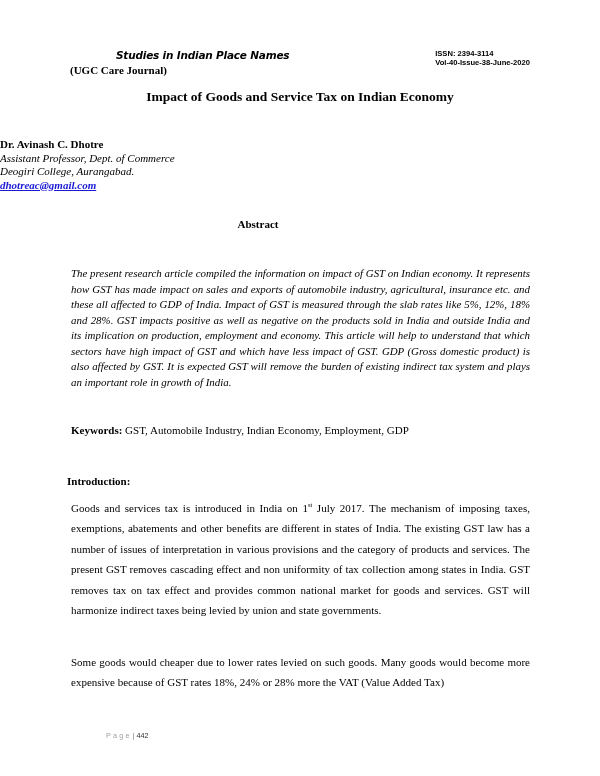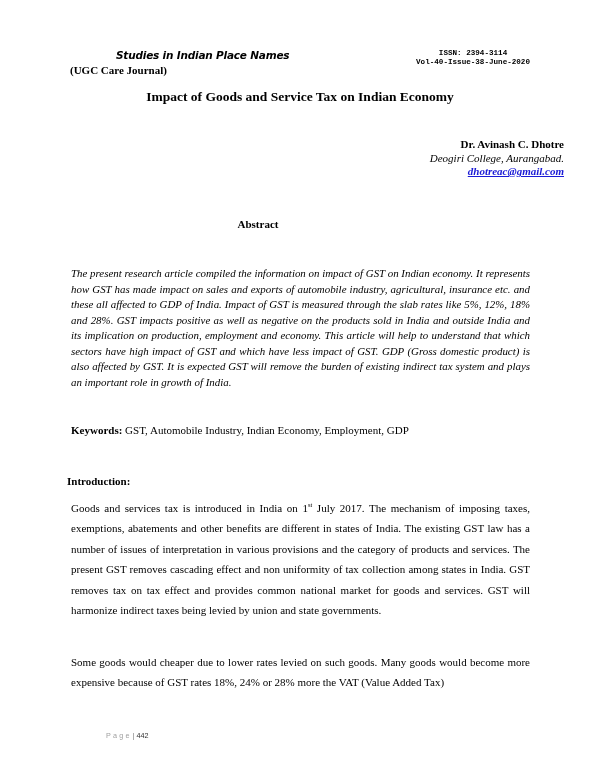--- a/index.html
+++ b/index.html
@@ -1,22 +1,22 @@
 <!DOCTYPE html>
 <html><head>
   <meta charset="utf-8">
   <style>
     html, body { margin: 0; padding: 0; background: #ffffff; }
     body { width: 600px; height: 776px; position: relative; overflow: hidden; color: #000; font-family: "Liberation Serif", serif; }
     .page { position: absolute; left: 0; top: 0; width: 600px; height: 776px; background: #fff; }
     .journal { position: absolute; left: 70px; top: 49px; font-family: "DejaVu Sans", sans-serif; font-weight: bold; font-style: italic; font-size: 10.5px; letter-spacing: -0.2px; margin-left: 46px; }
     .journal-sub { position: absolute; left: 70px; top: 64px; font-family: "Liberation Serif", serif; font-weight: bold; font-size: 11px; }
-    .issn { position: absolute; right: 70px; top: 49px; text-align: center; font-family: Liberation Mono, monospace; font-weight: bold; font-size: 7.6px; line-height: 9px; }
+    .issn { position: absolute; right: 70px; top: 49px; text-align: left; font-family: Liberation Sans, sans-serif; font-weight: bold; font-size: 7.6px; line-height: 9px; }
     .title { position: absolute; left: 0; width: 600px; top: 89px; text-align: center; font-weight: bold; font-size: 13.5px; }
-    .author-block { position: absolute; left: 0; width: 564px; top: 138px; text-align: right; font-size: 11px; line-height: 13.6px; }
+    .author-block { position: absolute; left: 0; width: 564px; top: 138px; text-align: left; font-size: 11px; line-height: 13.6px; }
     .author-name { font-weight: bold; }
     .author-aff { font-style: italic; }
     .author-email { font-style: italic; font-weight: bold; color: #1a1ad6; text-decoration: underline; }
     .abstract-h { position: absolute; left: 0; width: 516px; top: 218px; text-align: center; font-weight: bold; font-size: 11px; }
     .abstract { position: absolute; left: 71px; width: 459px; top: 266px; font-style: italic; font-size: 10.9px; line-height: 15.5px; text-align: justify; }
     .keywords { position: absolute; left: 71px; top: 424px; font-size: 11px; }
     .keywords b { font-weight: bold; }
     .intro-h { position: absolute; left: 67px; top: 475px; font-weight: bold; font-size: 11px; }
     .para1 { position: absolute; left: 71px; width: 459px; top: 498px; font-size: 11px; line-height: 20.4px; text-align: justify; }
     .para2 { position: absolute; left: 71px; width: 459px; top: 652px; font-size: 11px; line-height: 20.4px; text-align: justify; }
@@ -34,20 +34,21 @@
   <div class="journal-sub">(UGC Care Journal)</div>
   <div class="issn">
     <div>ISSN: 2394-3114</div>
     <div>Vol-40-Issue-38-June-2020</div>
   </div>
 
   <div class="title">Impact of Goods and Service Tax on Indian Economy</div>
 
   <div class="author-block">
     <div class="author-name">Dr. Avinash C. Dhotre</div>
+    <div class="author-aff">Assistant Professor, Dept. of Commerce</div>
     <div class="author-aff">Deogiri College, Aurangabad.</div>
     <div><span class="author-email">dhotreac@gmail.com</span></div>
   </div>
 
   <div class="abstract-h">Abstract</div>
   <div class="abstract">The present research article compiled the information on impact of GST on Indian economy. It represents how GST has made impact on sales and exports of automobile industry, agricultural, insurance etc. and these all affected to GDP of India. Impact of GST is measured through the slab rates like 5%, 12%, 18% and 28%. GST impacts positive as well as negative on the products sold in India and outside India and its implication on production, employment and economy. This article will help to understand that which sectors have high impact of GST and which have less impact of GST. GDP (Gross domestic product) is also affected by GST. It is expected GST will remove the burden of existing indirect tax system and plays an important role in growth of India.</div>
 
   <div class="keywords"><b>Keywords:</b><span> GST, Automobile Industry, Indian Economy, Employment, GDP</span></div>
 
   <div class="intro-h">Introduction:</div>

